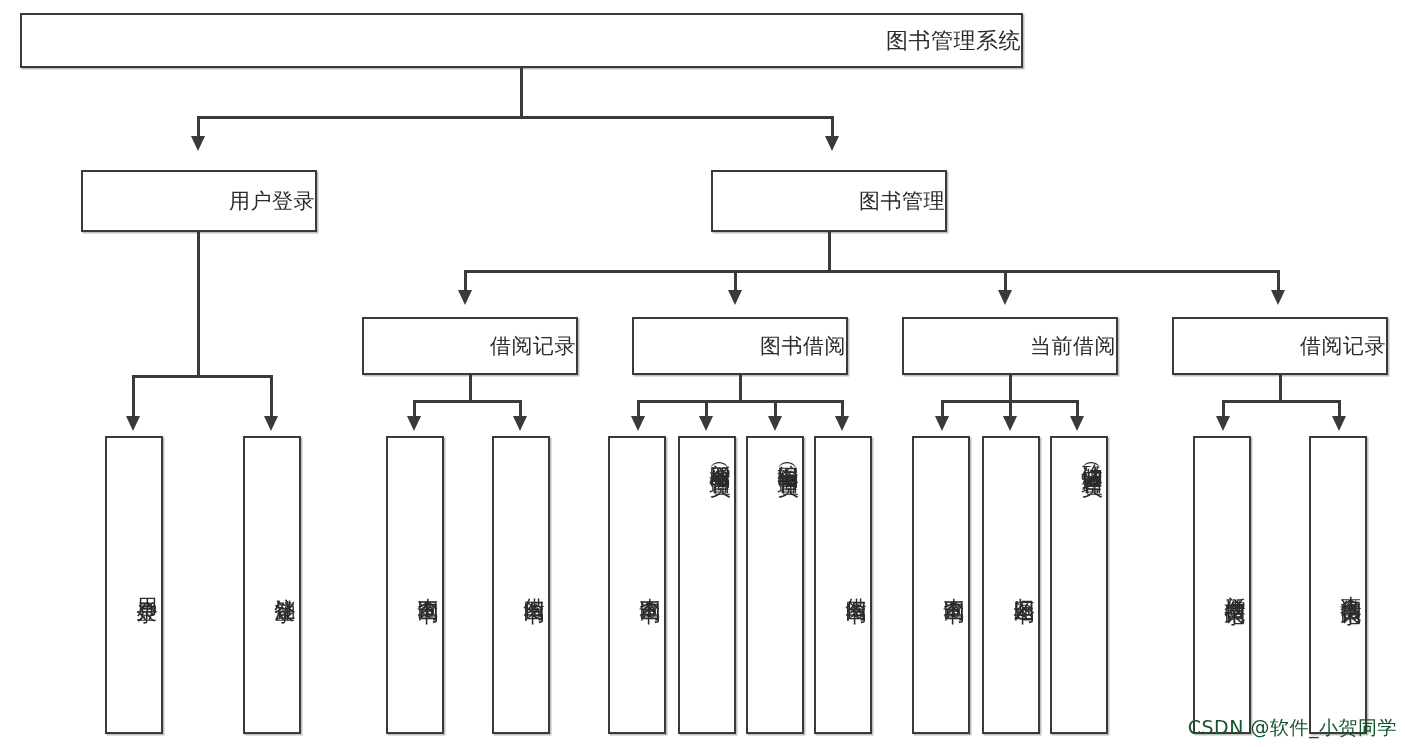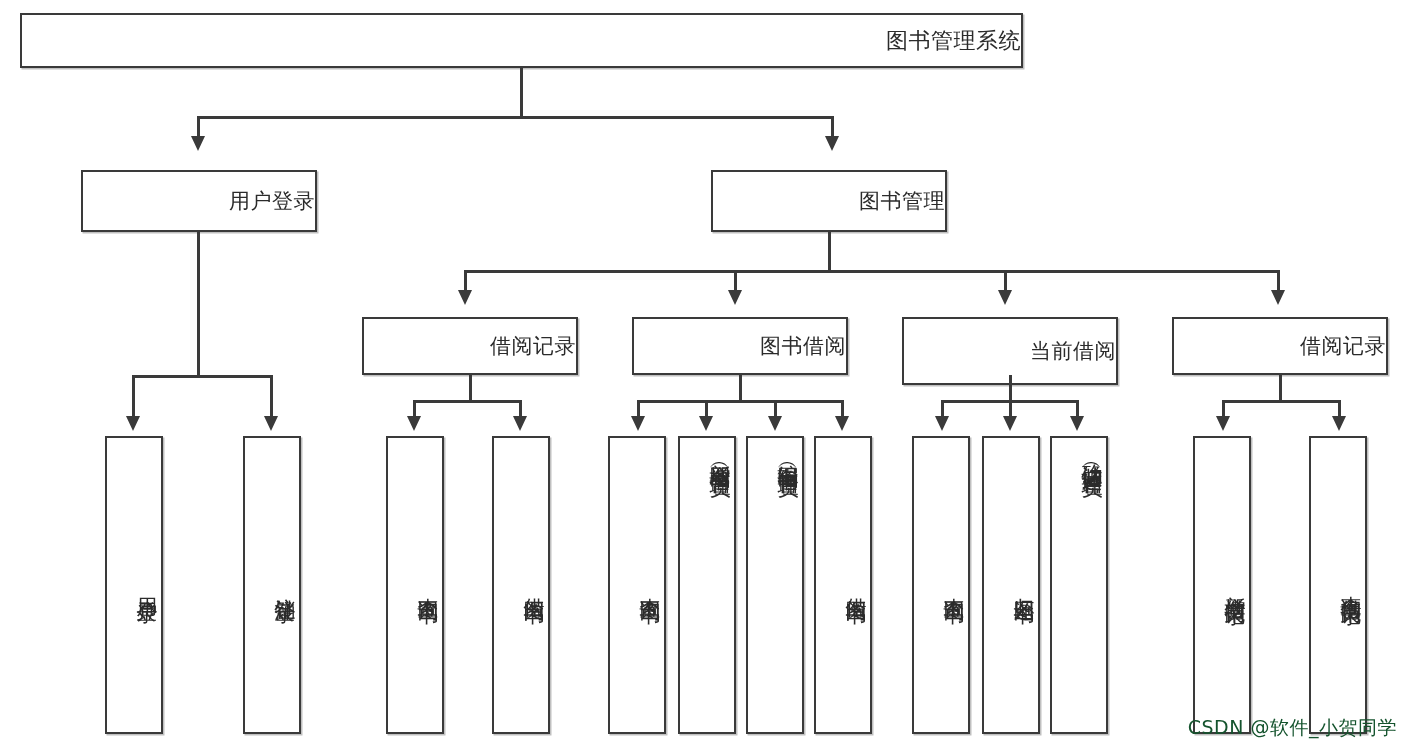--- a/index.html
+++ b/index.html
@@ -124,21 +124,21 @@
   <div class="arrow" style="left:728px; top:290px;"></div>
   <div class="arrow" style="left:998px; top:290px;"></div>
   <div class="arrow" style="left:1271px; top:290px;"></div>
 
   <div class="node" style="left:362px; top:317px; width:216px; height:58px;">
     <span class="node-label">借阅记录</span>
   </div>
   <div class="node" style="left:632px; top:317px; width:216px; height:58px;">
     <span class="node-label">图书借阅</span>
   </div>
-  <div class="node" style="left:902px; top:317px; width:216px; height:68px;">
+  <div class="node" style="left:902px; top:317px; width:216px; height:58px;">
     <span class="node-label">当前借阅</span>
   </div>
   <div class="node" style="left:1172px; top:317px; width:216px; height:58px;">
     <span class="node-label">借阅记录</span>
   </div>
 
   <div class="edge v" style="left:469px; top:375px; width:2.5px; height:27px;"></div>
   <div class="edge h" style="left:413px; top:400px; width:108px; height:2.5px;"></div>
   <div class="edge v" style="left:413px; top:400px; width:2.5px; height:18px;"></div>
   <div class="edge v" style="left:519px; top:400px; width:2.5px; height:18px;"></div>

